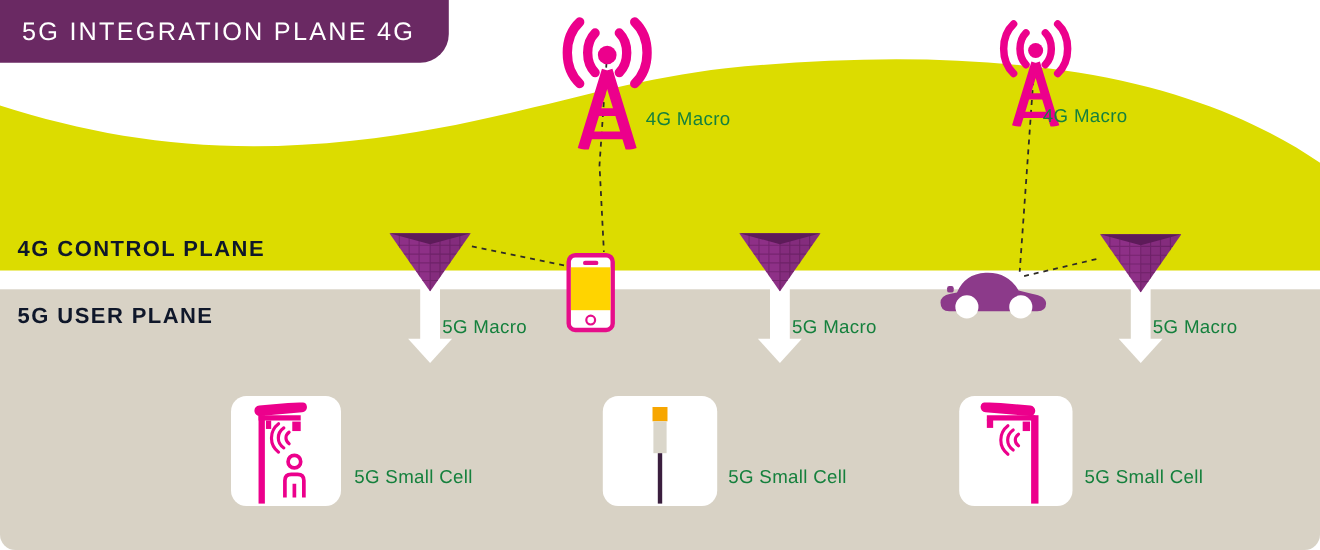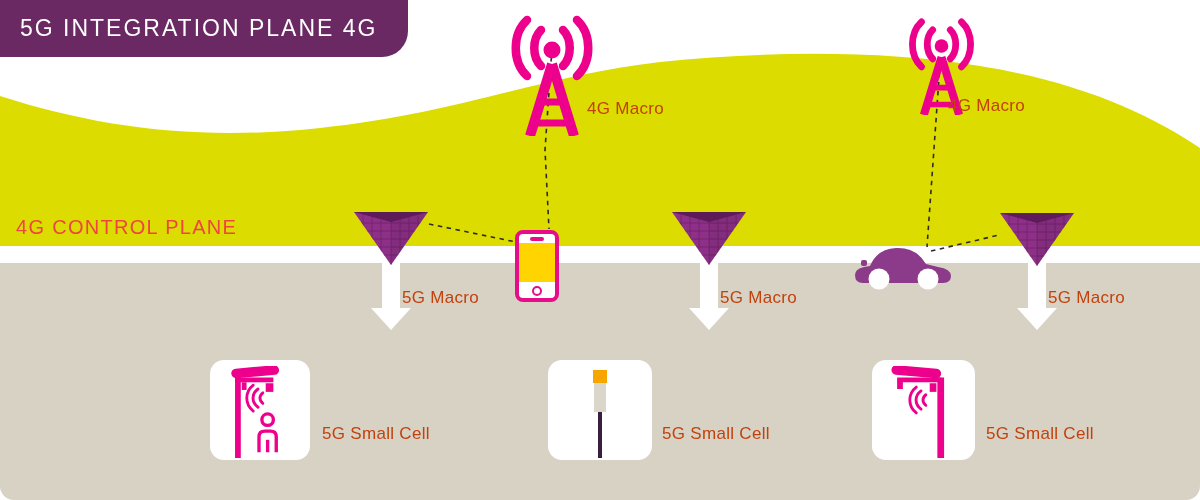--- a/index.html
+++ b/index.html
@@ -9,22 +9,22 @@
     font-family:"Liberation Sans",sans-serif;
   }
   .abs{position:absolute;}
   #bg-svg{position:absolute;left:0;top:0;}
   .ground{position:absolute;left:0;top:263px;width:1200px;height:237px;background:#D8D2C5;}
   .banner{
     position:absolute;left:0;top:0;width:408px;height:57px;background:#6A2963;
     border-radius:0 0 26px 0;display:flex;align-items:center;padding-left:20px;box-sizing:border-box;
   }
   .banner span{color:#ffffff;font-size:23px;letter-spacing:2px;font-weight:500;}
-  .plane-label{color:#ef4444;font-size:20px;letter-spacing:1.3px;font-weight:400;white-space:nowrap;}
-  .node-label{color:#c2410c;font-size:17px;letter-spacing:.3px;white-space:nowrap;}
+  .plane-label{color:#0f172a;font-size:20px;letter-spacing:1.3px;font-weight:700;white-space:nowrap;}
+  .node-label{color:#15803d;font-size:17px;letter-spacing:.3px;white-space:nowrap;}
   .cell-box{
     position:absolute;background:#ffffff;border-radius:14px;
   }
   .phone{
     position:absolute;left:515px;top:230px;width:44px;height:72px;
     border:4px solid #E60D8A;border-radius:8px;background:#ffffff;box-sizing:border-box;
   }
   .phone .screen{position:absolute;left:0;right:0;top:9px;bottom:16px;background:#FFD400;}
   .phone .speaker{position:absolute;left:50%;top:3px;transform:translateX(-50%);width:14px;height:3.5px;border-radius:2px;background:#E60D8A;}
   .phone .home{position:absolute;left:50%;bottom:2.5px;transform:translateX(-50%);width:6px;height:6px;border:2.5px solid #E60D8A;border-radius:50%;}
@@ -84,20 +84,21 @@
       <path d="M940,64 L927,247"></path>
       <path d="M931,251 L999,235"></path>
     </g>
   </svg>
 
   <div class="banner">
     <span>5G INTEGRATION PLANE 4G</span>
   </div>
 
   <div class="abs plane-label" style="left:16px;top:216px">4G CONTROL PLANE</div>
+  <div class="abs plane-label" style="left:16px;top:277px">5G USER PLANE</div>
 
   <svg class="abs" style="left:504px;top:14px" width="96" height="122" viewBox="0 0 96 122">
     <use href="#tower-shape"></use>
   </svg>
   <div class="abs node-label" style="left:587px;top:99px">4G Macro</div>
 
   <svg class="abs" style="left:903px;top:17px" width="77" height="98" viewBox="0 0 96 122">
     <use href="#tower-shape"></use>
   </svg>
   <div class="abs node-label" style="left:948px;top:96px">4G Macro</div>

